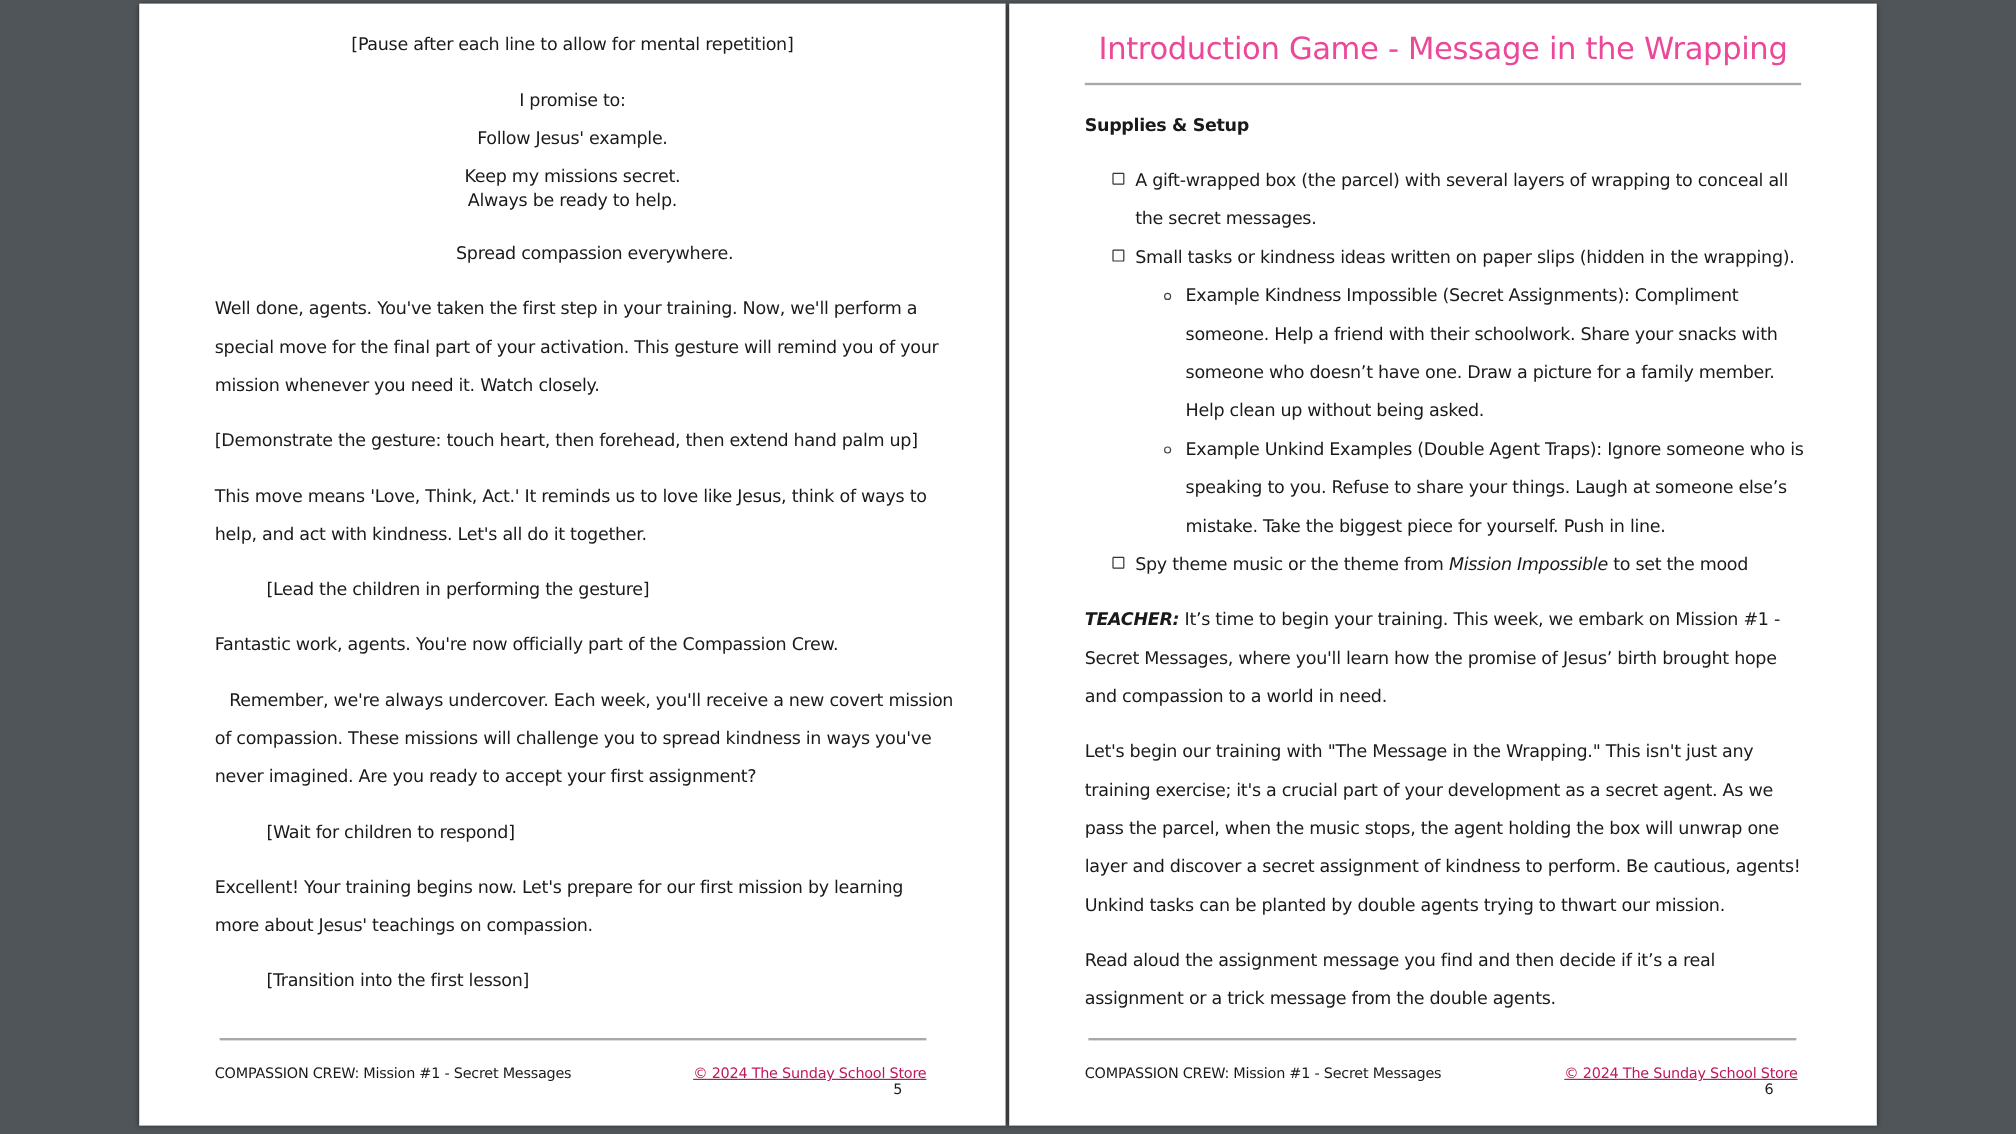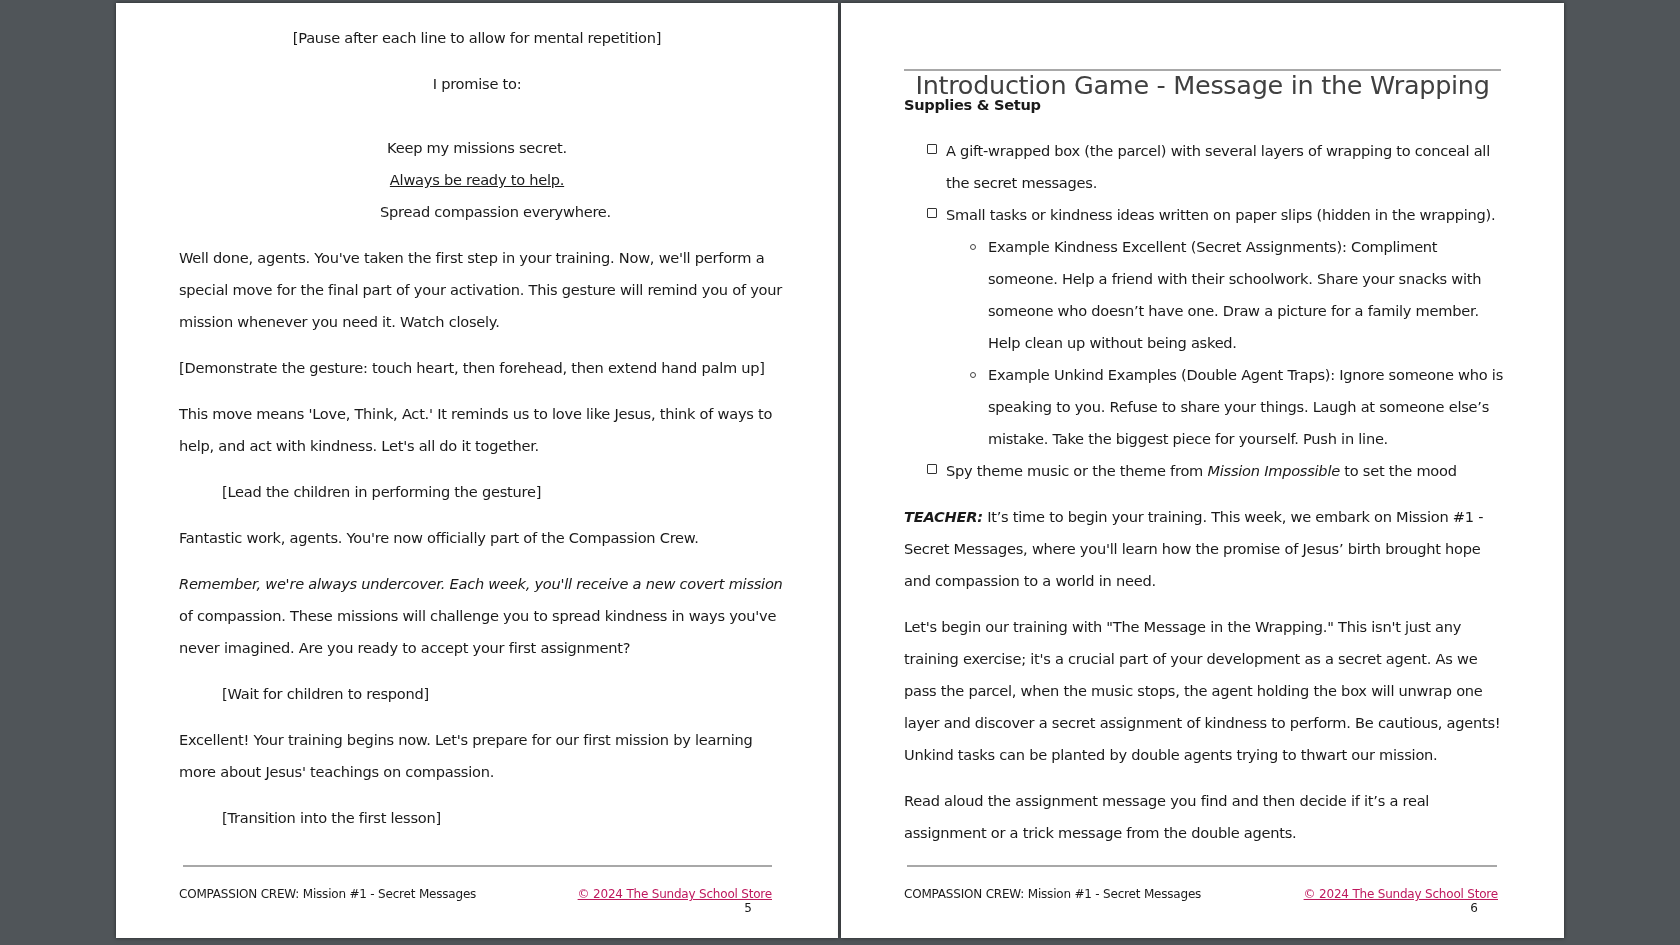--- a/index.html
+++ b/index.html
@@ -15,21 +15,21 @@
     box-shadow: 0 0 4px rgba(0,0,0,0.55);
     overflow:hidden;
   }
   #page-left { left:116px; width:722px; }
   #page-right { left:841px; width:723px; }
   .abs { position:absolute; white-space:nowrap; }
   .t { font-size:14.6px; letter-spacing:-0.25px; line-height:18px; }
   .center { text-align:center; left:0; right:0; }
   .title {
     position:absolute; left:63px; width:597px; text-align:center;
-    top:23px; font-size:25.5px; letter-spacing:-0.3px; color:#404040;margin-top:44px;
+    top:23px; font-size:25.5px; letter-spacing:-0.3px; color:#ec4899;
   }
   .title-rule { position:absolute; left:63px; width:597px; top:66px; height:2px; background:#a8a8a8; }
   .h-bold { font-weight:bold; font-size:14.6px; letter-spacing:-0.3px; }
   .cb {
     position:absolute; width:10px; height:10px; border:1.3px solid #333; box-sizing:border-box; border-radius:1px;
   }
   .circle-bullet {
     position:absolute; width:6px; height:6px; border:1.2px solid #444; border-radius:50%; box-sizing:border-box;
   }
   .footer-rule { position:absolute; height:2px; background:#a8a8a8; }
@@ -39,43 +39,44 @@
   b { font-weight:bold;font-style:italic; }
   i { font-style:italic; }
 </style>
 </head>
 <body>
 
 <div class="page" id="page-left">
   <div class="abs t center" style="top:26px;">[Pause after each line to allow for mental repetition]</div>
 
   <div class="abs t center" style="top:72px;">I promise to:</div>
+  <div class="abs t center" style="top:104px;">Follow Jesus' example.</div>
   <div class="abs t center" style="top:136px;">Keep my missions secret.</div>
-  <div class="abs t center" style="top:168px;text-decoration:underline;">Always be ready to help.</div>
+  <div class="abs t center" style="top:156px;">Always be ready to help.</div>
   <div class="abs t center" style="top:200px;padding-left:37px;">Spread compassion everywhere.</div>
 
   <div>
     <div class="abs t" style="left:63px; top:246px;">Well done, agents. You've taken the first step in your training. Now, we'll perform a</div>
     <div class="abs t" style="left:63px; top:278px;">special move for the final part of your activation. This gesture will remind you of your</div>
     <div class="abs t" style="left:63px; top:310px;">mission whenever you need it. Watch closely.</div>
   </div>
 
   <div class="abs t" style="left:63px; top:356px;">[Demonstrate the gesture: touch heart, then forehead, then extend hand palm up]</div>
 
   <div>
     <div class="abs t" style="left:63px; top:402px;">This move means 'Love, Think, Act.' It reminds us to love like Jesus, think of ways to</div>
     <div class="abs t" style="left:63px; top:434px;">help, and act with kindness. Let's all do it together.</div>
   </div>
 
   <div class="abs t" style="left:106px; top:480px;">[Lead the children in performing the gesture]</div>
 
   <div class="abs t" style="left:63px; top:526px;">Fantastic work, agents. You're now officially part of the Compassion Crew.</div>
 
   <div>
-    <div class="abs t" style="left:63px; top:572px;font-style:italic;">Remember, we're always undercover. Each week, you'll receive a new covert mission</div>
+    <div class="abs t" style="left:75px; top:572px;">Remember, we're always undercover. Each week, you'll receive a new covert mission</div>
     <div class="abs t" style="left:63px; top:604px;">of compassion. These missions will challenge you to spread kindness in ways you've</div>
     <div class="abs t" style="left:63px; top:636px;">never imagined. Are you ready to accept your first assignment?</div>
   </div>
 
   <div class="abs t" style="left:106px; top:682px;">[Wait for children to respond]</div>
 
   <div>
     <div class="abs t" style="left:63px; top:728px;">Excellent! Your training begins now. Let's prepare for our first mission by learning</div>
     <div class="abs t" style="left:63px; top:760px;">more about Jesus' teachings on compassion.</div>
   </div>
@@ -99,21 +100,21 @@
     <div class="abs t" style="left:105px; top:139px;">A gift-wrapped box (the parcel) with several layers of wrapping to conceal all</div>
     <div class="abs t" style="left:105px; top:171px;">the secret messages.</div>
   </div>
 
   <div>
     <span class="cb" style="left:86px; top:205px;"></span>
     <div class="abs t" style="left:105px; top:203px;">Small tasks or kindness ideas written on paper slips (hidden in the wrapping).</div>
 
     <div>
       <span class="circle-bullet" style="left:129px; top:241px;"></span>
-      <div class="abs t" style="left:147px; top:235px;">Example Kindness Excellent (Secret Assignments): Compliment</div>
+      <div class="abs t" style="left:147px; top:235px;">Example Kindness Impossible (Secret Assignments): Compliment</div>
       <div class="abs t" style="left:147px; top:267px;">someone. Help a friend with their schoolwork. Share your snacks with</div>
       <div class="abs t" style="left:147px; top:299px;">someone who doesn’t have one. Draw a picture for a family member.</div>
       <div class="abs t" style="left:147px; top:331px;">Help clean up without being asked.</div>
     </div>
 
     <div>
       <span class="circle-bullet" style="left:129px; top:369px;"></span>
       <div class="abs t" style="left:147px; top:363px;">Example Unkind Examples (Double Agent Traps): Ignore someone who is</div>
       <div class="abs t" style="left:147px; top:395px;">speaking to you. Refuse to share your things. Laugh at someone else’s</div>
       <div class="abs t" style="left:147px; top:427px;">mistake. Take the biggest piece for yourself. Push in line.</div>

